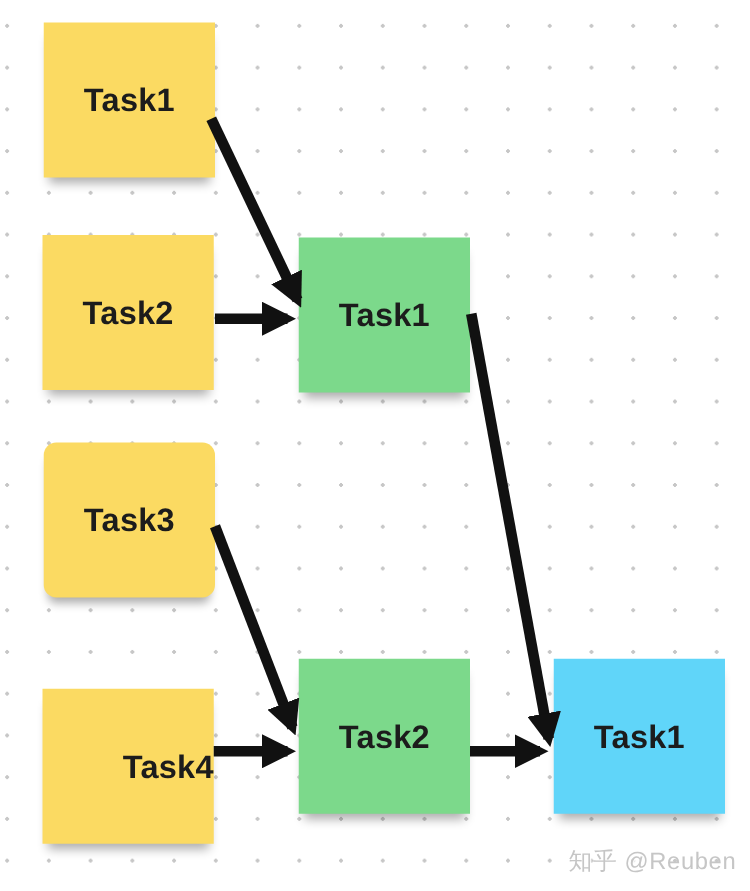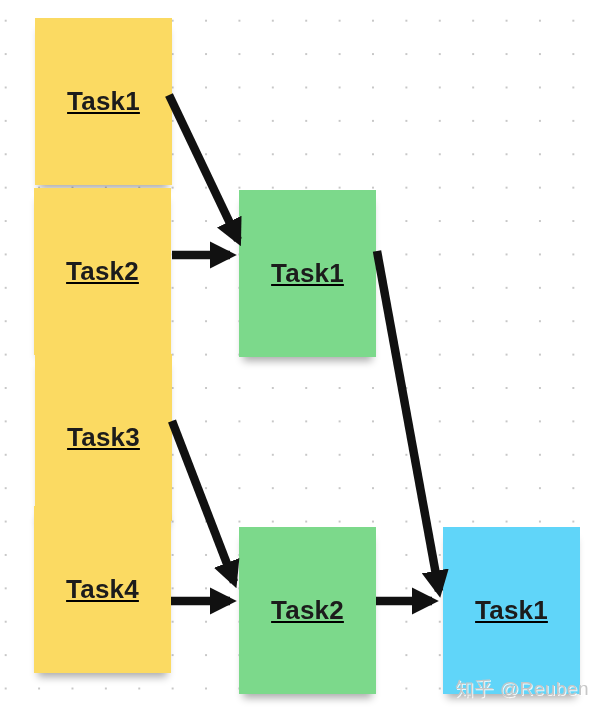--- a/index.html
+++ b/index.html
@@ -16,41 +16,40 @@
     width: 600px;
     height: 713px;
     background-color: #ffffff;
     background-image: radial-gradient(circle, #c7c7c7 1.5px, rgba(255,255,255,0) 1.5px);
     background-size: 33.4px 33.4px;
     background-position: -11px 4px;
   }
   .note {
     position: absolute;
     width: 137px;
-    height: 167px;
+    height: 124px;
     display: flex;
     align-items: center;
     justify-content: center;
     box-shadow: 0 8px 8px -4px rgba(0,0,0,0.33);
-    text-decoration: underline;
   }
   .note .note-label {
     font-size: 26px;
     font-weight: 700;
     color: #1c1c1c;
     letter-spacing: 0.2px;
   }
   .note.yellow { background: #FBDA62; }
   .note.green  { background: #7CD98B; }
   .note.blue   { background: #60D5F9; }
 
   #note-y1 { left: 35px;  top: 18px;  }
   #note-y2 { left: 34px;  top: 188px; }
-  #note-y3 { left: 35px;  top: 354px; }
-  #note-y4 { left: 34px;  top: 506px; }
+  #note-y3 { left: 35px;  top: 354px; border-radius: 10px; }
+  #note-y4 { left: 34px;  top: 551px; justify-content: flex-end; }
   #note-g1 { left: 239px; top: 190px; }
   #note-g2 { left: 239px; top: 527px; }
   #note-b1 { left: 443px; top: 527px; }
 
   .connectors {
     position: absolute;
     left: 0;
     top: 0;
     width: 600px;
     height: 713px;

